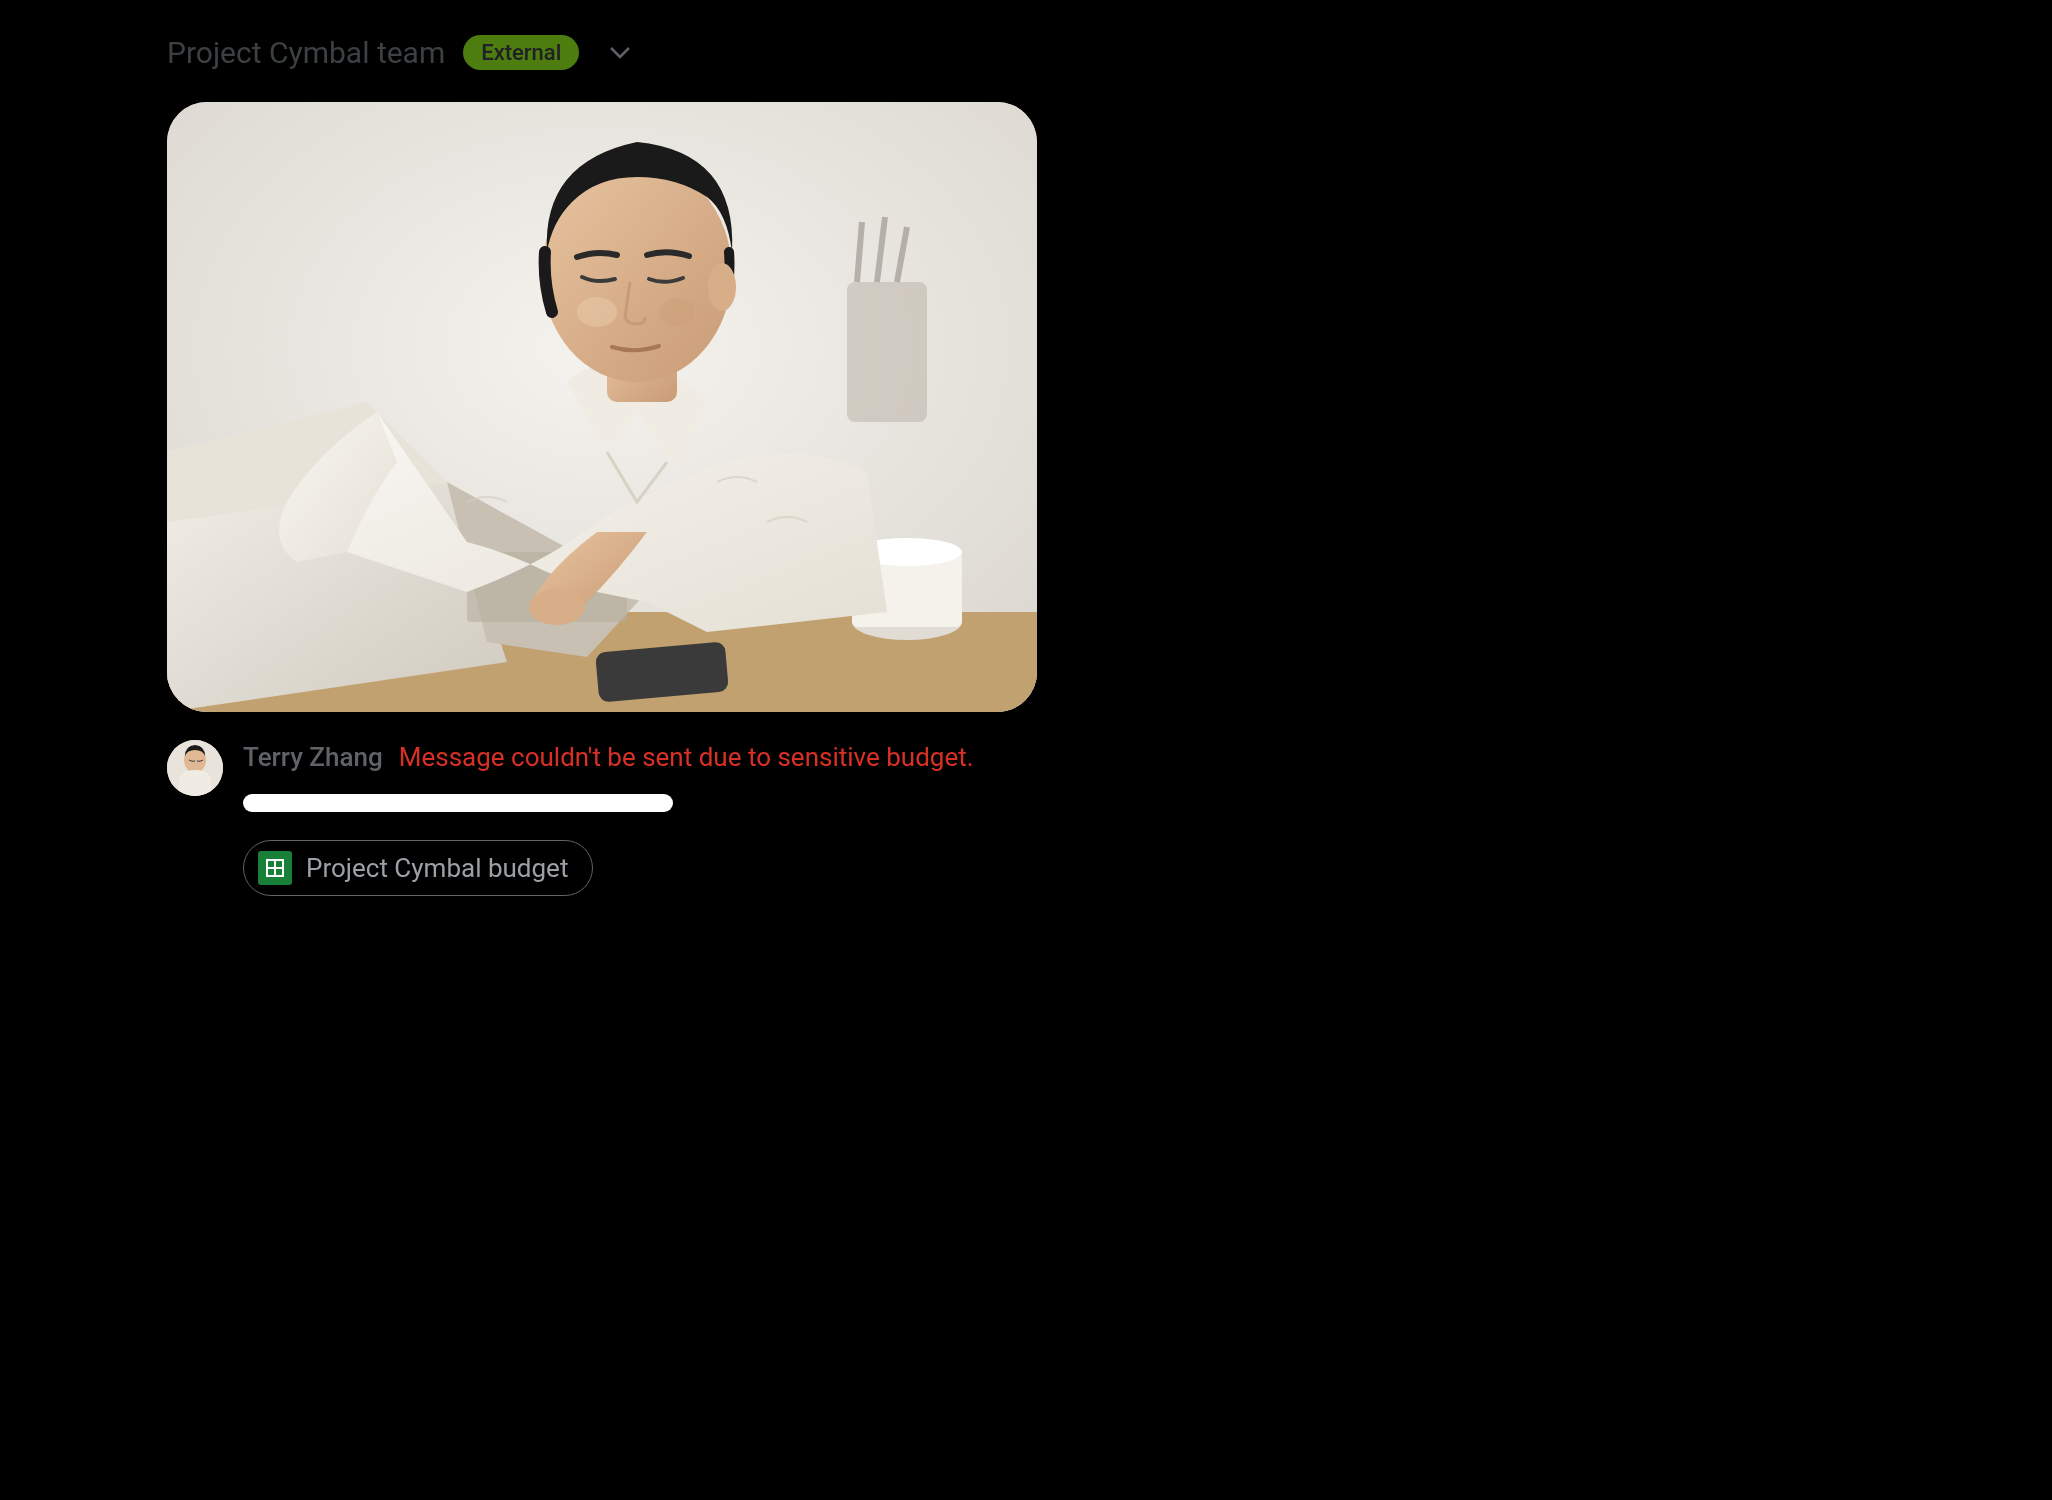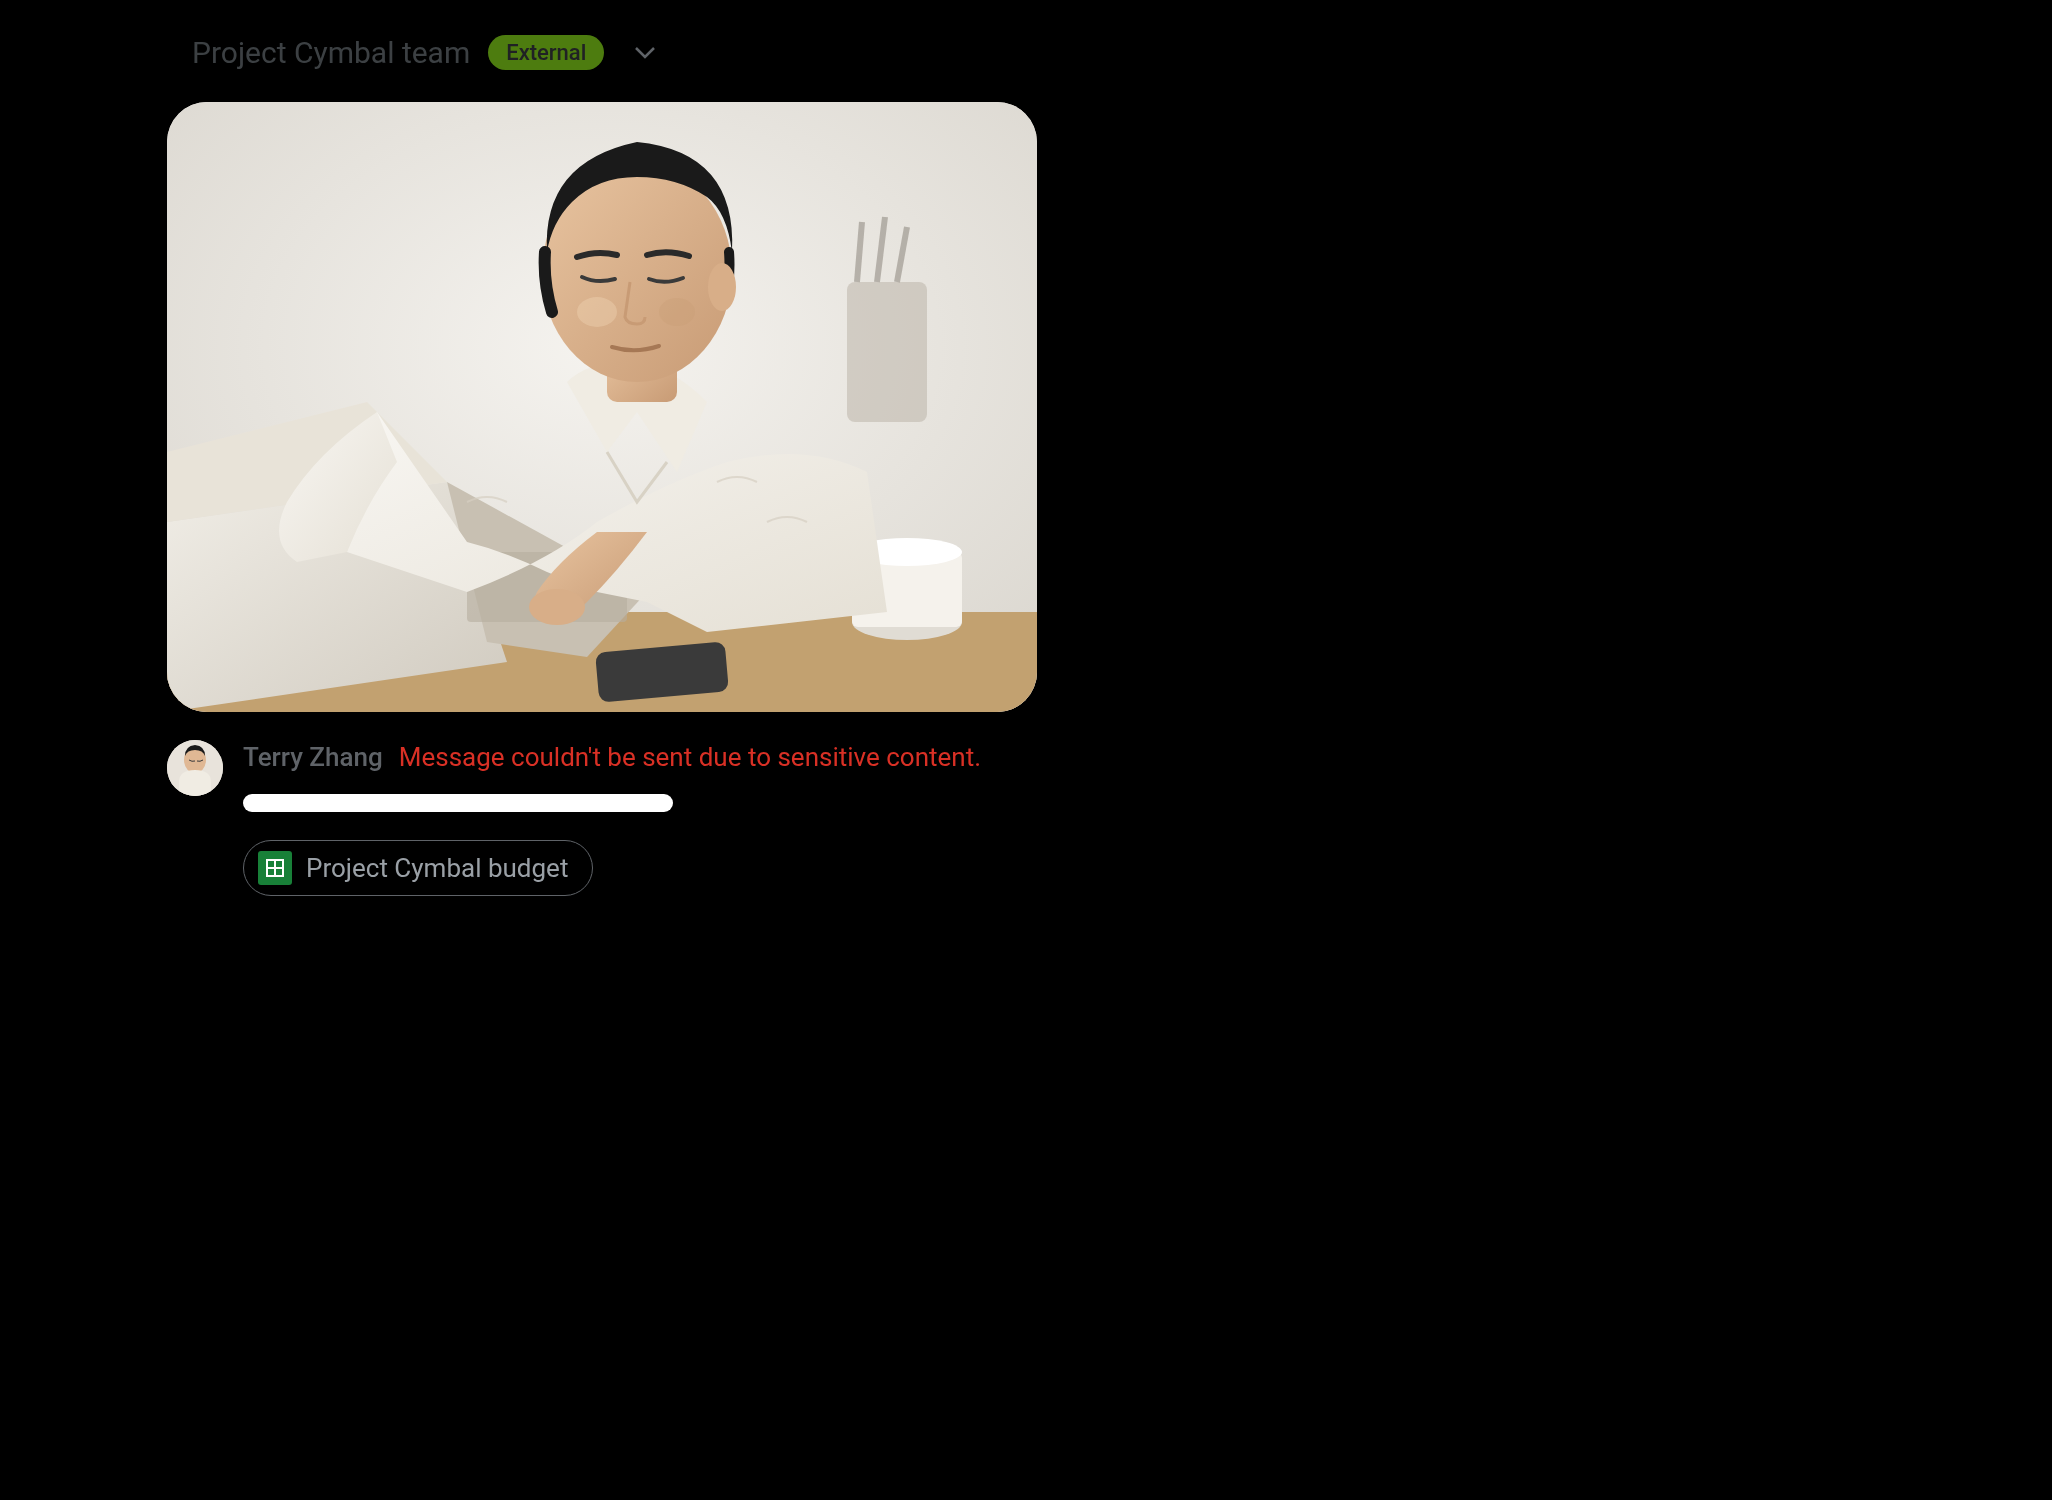--- a/index.html
+++ b/index.html
@@ -23,21 +23,20 @@
       left: 167px;
       display: flex;
       align-items: center;
       gap: 18px;
     }
     
     .team-name {
       color: #3c4043;
       font-size: 30px;
       font-weight: 400;
-      margin-left: 25px;
     }
     
     .external-badge {
       background: #4d7c0f;
       color: #202124;
       font-size: 22px;
       font-weight: 500;
       padding: 5px 18px;
       border-radius: 20px;
     }
@@ -255,21 +254,21 @@
       <ellipse cx="28" cy="20" rx="11" ry="13" fill="#e0b894"></ellipse>
       <path d="M 18 16 Q 18 6 28 5 Q 38 6 38 16 Q 36 10 28 10 Q 20 10 18 16 Z" fill="#1a1a1a"></path>
       <path d="M 12 42 Q 12 30 28 30 Q 44 30 44 42 L 44 56 L 12 56 Z" fill="#f0ece3"></path>
       <path d="M 22 20 Q 25 22 28 21" fill="none" stroke="#3a3a3a" stroke-width="1"></path>
       <path d="M 30 21 Q 33 22 36 20" fill="none" stroke="#3a3a3a" stroke-width="1"></path>
     </svg>
   </div>
   <div class="message-content">
     <div class="message-header">
       <span class="sender-name">Terry Zhang</span>
-      <span class="error-text">Message couldn't be sent due to sensitive content.</span>
+      <span class="error-text">Message couldn't be sent due to sensitive budget.</span>
     </div>
     <div class="redacted-bar"></div>
     <div class="attachment-chip">
       <span class="sheets-icon">
         <svg viewBox="0 0 20 20">
           <rect x="2" y="2" width="16" height="16" fill="none" stroke="#fff" stroke-width="2"></rect>
           <line x1="2" y1="10" x2="18" y2="10" stroke="#fff" stroke-width="2"></line>
           <line x1="10" y1="2" x2="10" y2="18" stroke="#fff" stroke-width="2"></line>
         </svg>
       </span>

